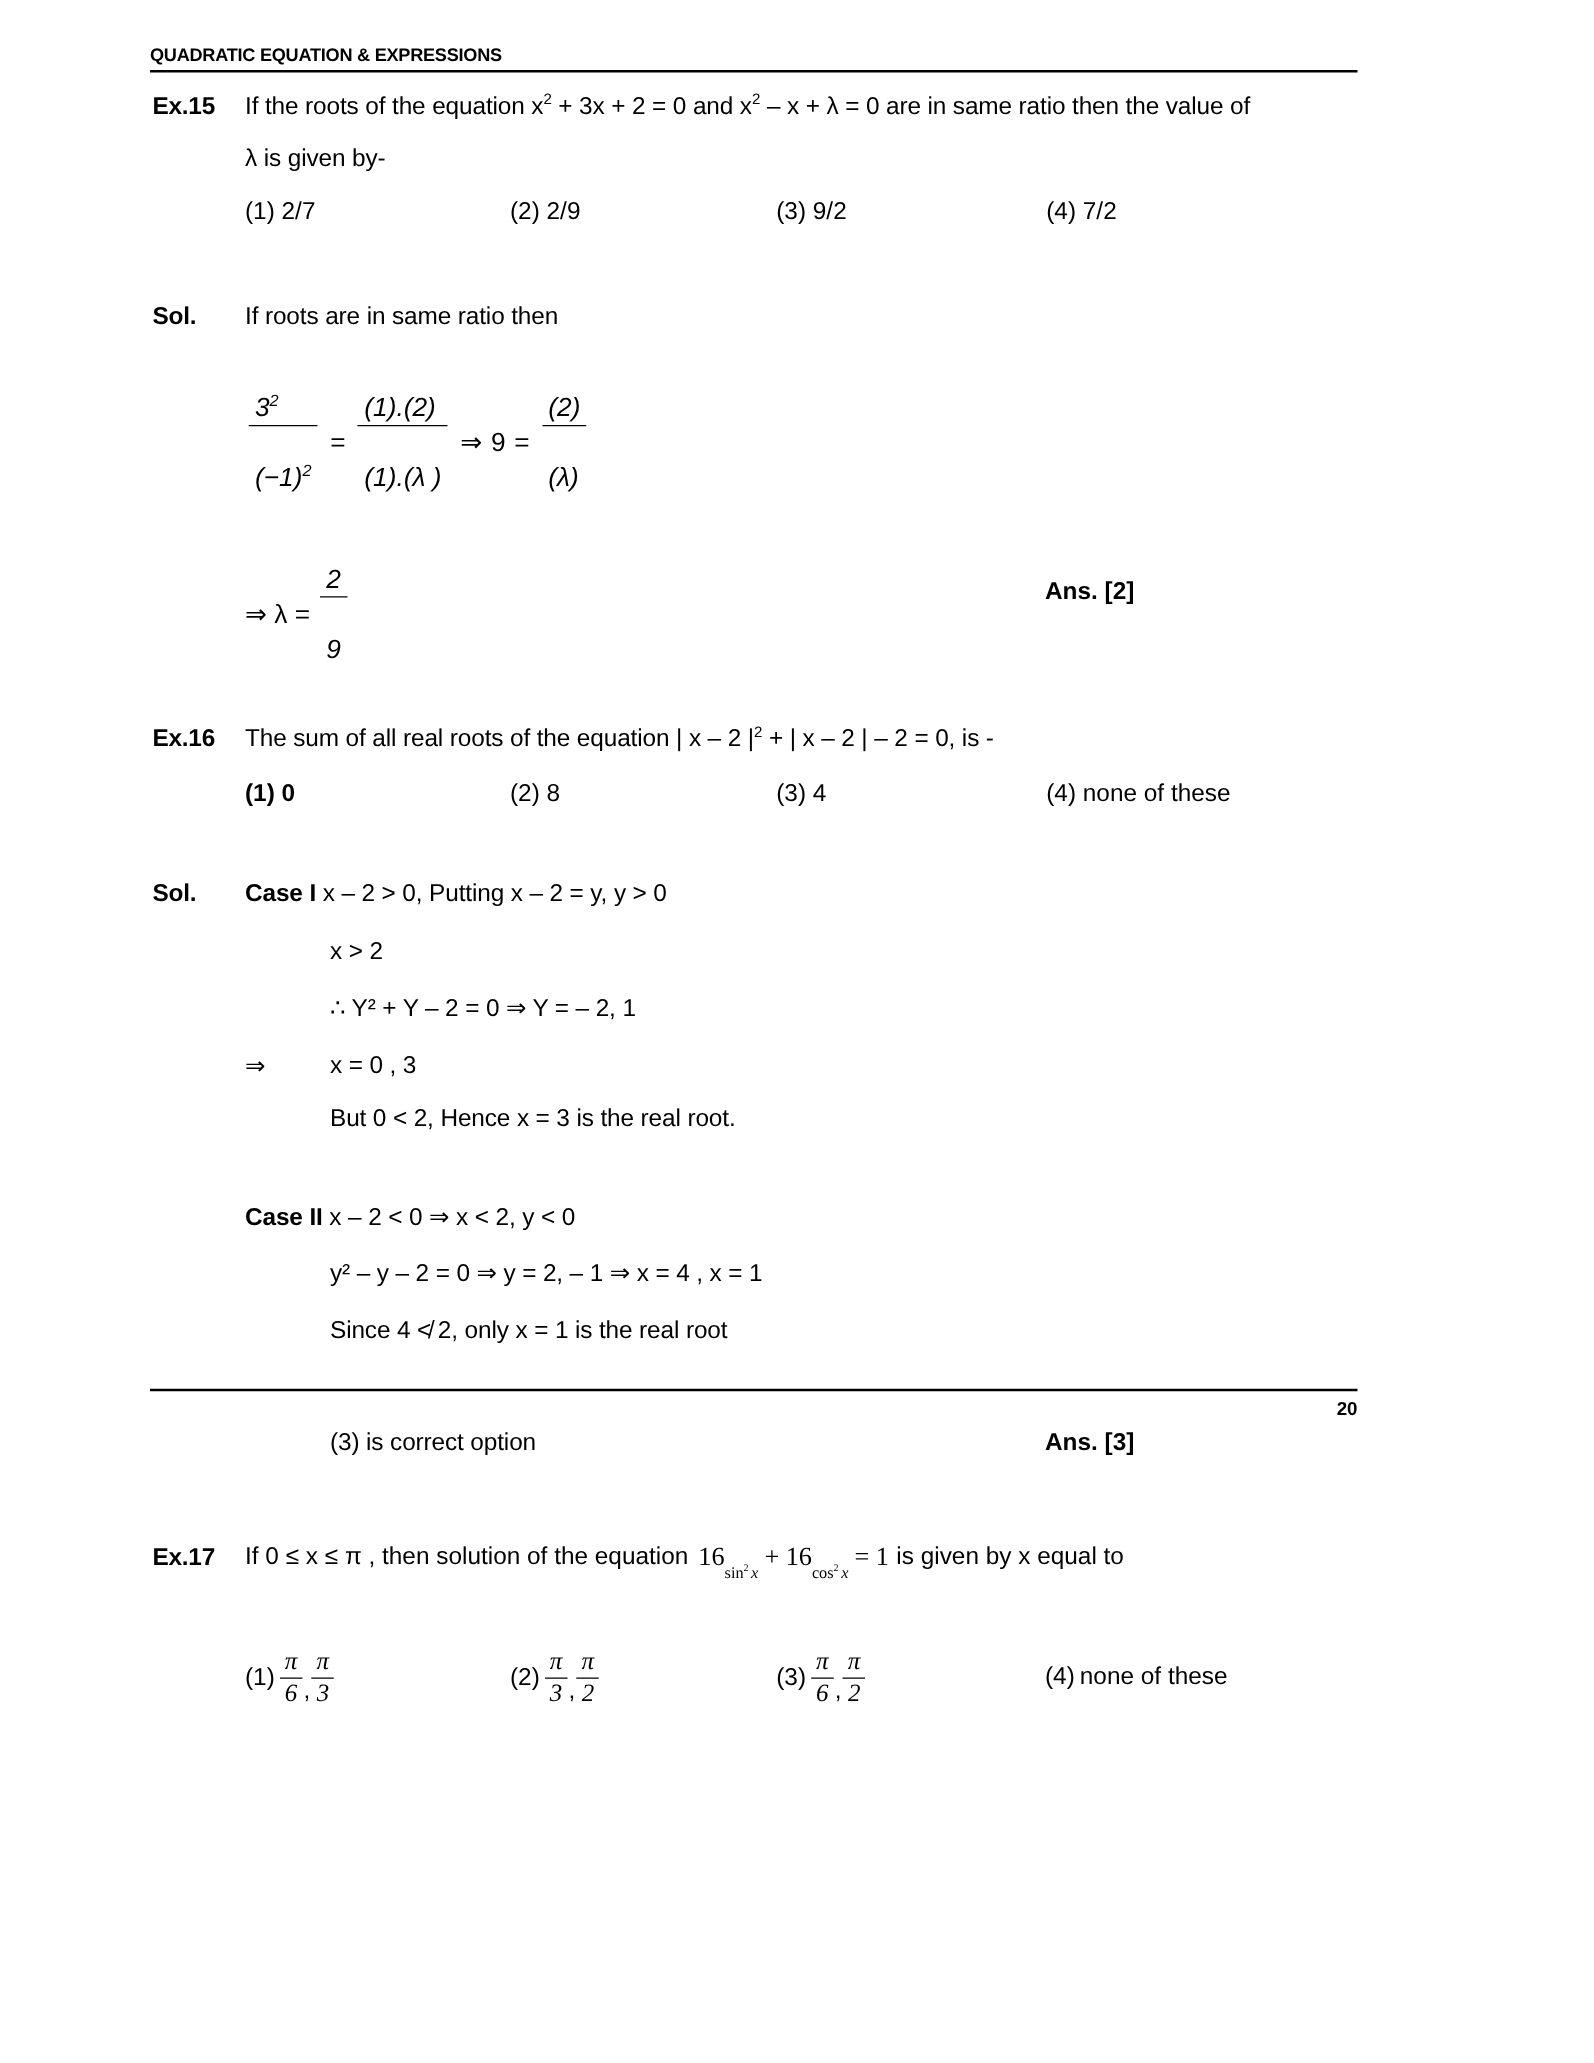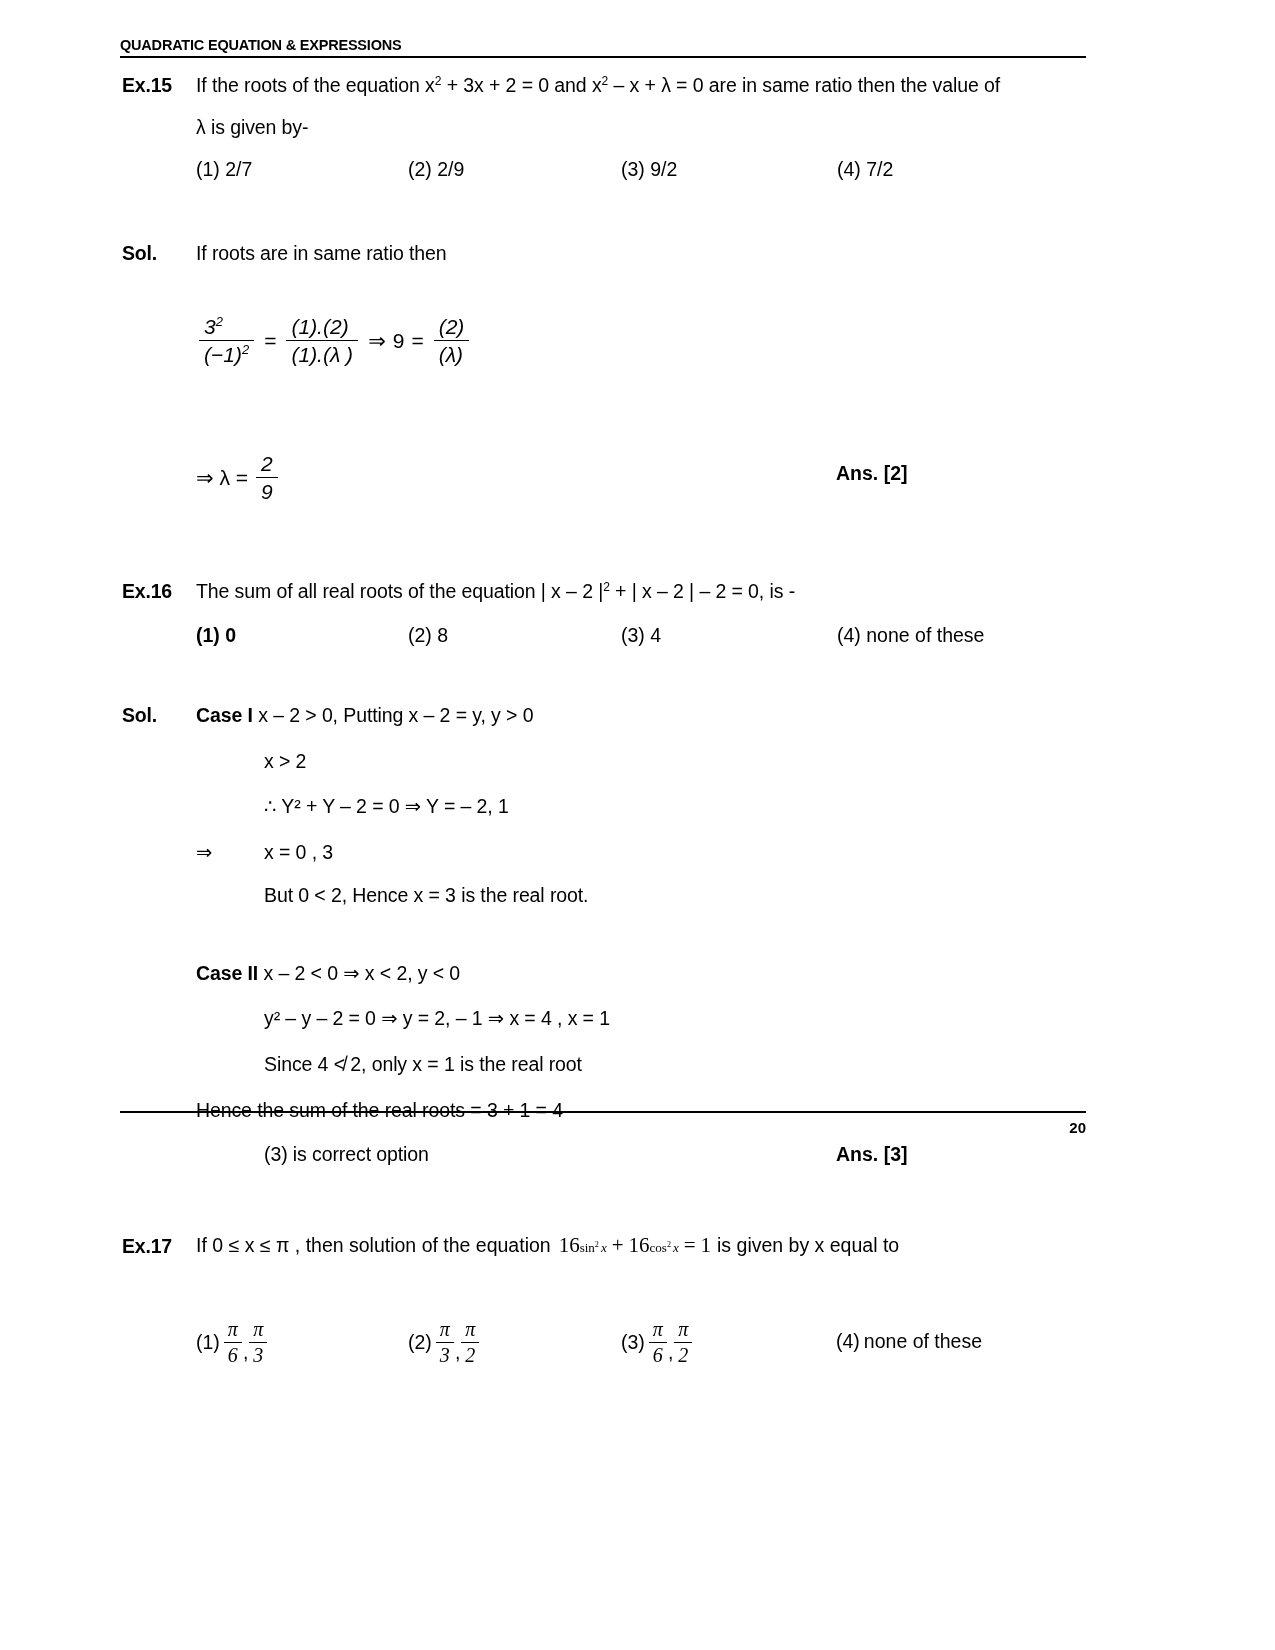--- a/index.html
+++ b/index.html
@@ -87,20 +87,21 @@
     font-style: italic;
   }
   .frac .num {
     display: block;
     padding: 0 5px 1px 5px;
     border-bottom: 1.6px solid #000;
   }
   .frac .den {
     display: block;
     padding: 2px 5px 0 5px;
+    margin-top: 28px;
   }
   .eqrow {
     position: absolute;
     font-size: 21px;
     display: flex;
     align-items: center;
     white-space: nowrap;
   }
   .eqrow .op { margin: 0 7px; }
   .piefrac {
@@ -228,30 +229,29 @@
   <div class="txt" style="top:884px; left:264px;">But 0 &lt; 2, Hence x = 3 is the real root.</div>
 
   <div class="txt" style="top:962px; left:196px;">
     <span class="bold">Case II</span><span> x – 2 &lt; 0 ⇒ x &lt; 2, y &lt; 0</span>
   </div>
 
   <div class="txt" style="top:1007px; left:264px;">y² – y – 2 = 0 ⇒ y = 2, – 1 ⇒ x = 4 , x = 1</div>
 
   <div class="txt" style="top:1053px; left:264px;">Since 4 ≮ 2, only x = 1 is the real root</div>
 
-  <div class="txt" style="top:1099px; left:196px;">Hence the sum of the real roots = 3 + 1 = 4</div>
 
   <div class="txt" style="top:1143px; left:264px;">(3) is correct option</div>
   <div class="ansr" style="top:1143px; left:836px;">Ans. [3]</div>
 
   <div class="lbl" style="top:1235px; left:122px;">Ex.17</div>
 
   <div class="eqrow" style="top:1233px; left:196px; font-size:19.5px;">
     <span>If 0 ≤ x ≤ π , then solution of the equation</span>
-    <span class="exp16" style="margin:0 6px 0 8px;">
+    <span class="exp16" style="margin:0 6px 0 8px;align-items:flex-end;">
       <span>16</span>
         <sup><span>sin</span><sup>2</sup><span class="ital" style="margin-left:2px;">x</span></sup>
       <span style="margin:0 5px;">+</span>
       <span>16</span>
         <sup><span>cos</span><sup>2</sup><span class="ital" style="margin-left:2px;">x</span></sup>
       <span style="margin:0 5px;">=</span>
       <span>1</span>
     </span>
     <span>is given by x equal to</span>
   </div>

